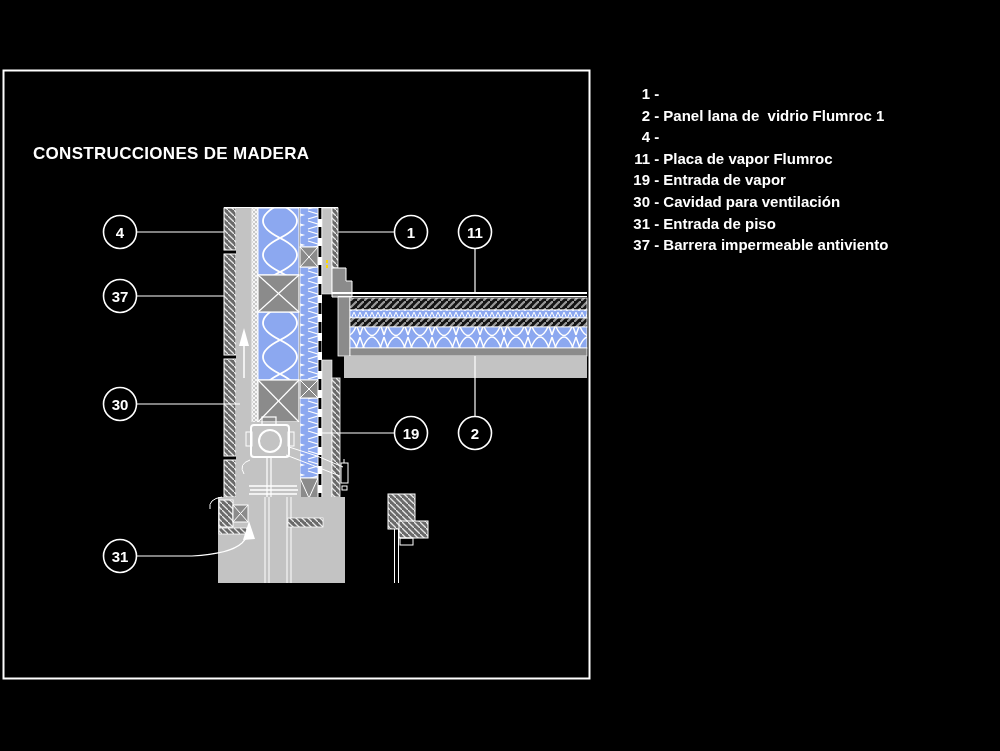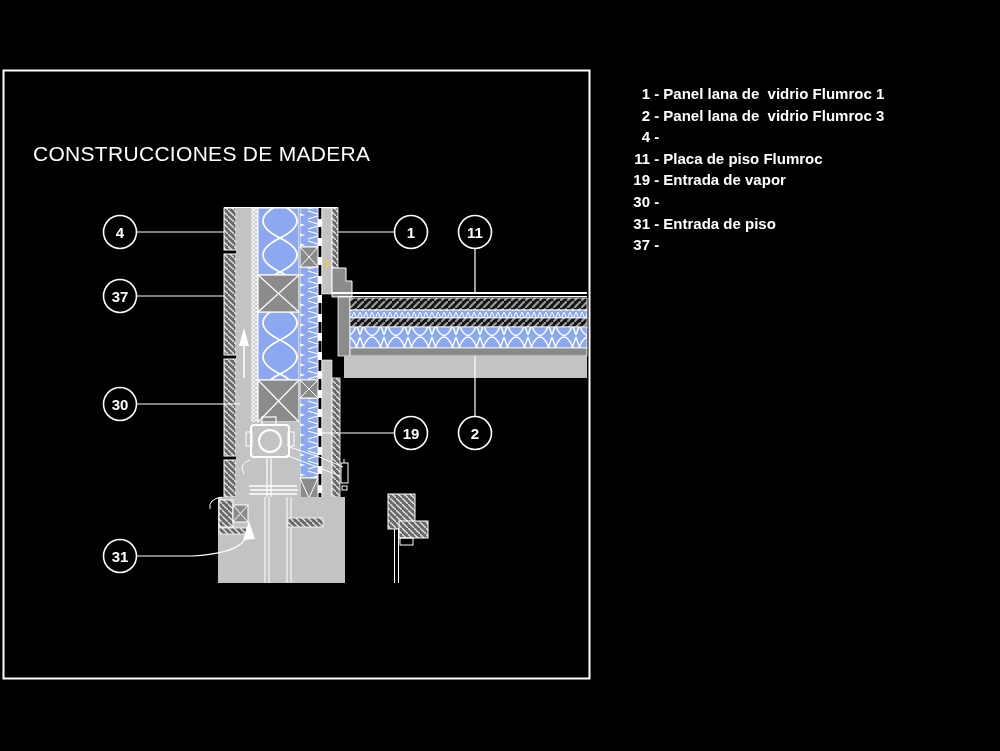--- a/index.html
+++ b/index.html
@@ -1,18 +1,18 @@
 <!DOCTYPE html>
 <html><head>
 <meta charset="utf-8">
 <style>
   html,body{margin:0;padding:0;background:#000;}
   .page{position:relative;width:1000px;height:751px;background:#000;overflow:hidden;
         font-family:"Liberation Sans",sans-serif;color:#fff;}
-  .title-block{position:absolute;left:33px;top:99px;font-size:21px;font-weight:normal;
+  .title-block{position:absolute;left:33px;top:99px;font-size:17px;font-weight:bold;
                line-height:22px;letter-spacing:.3px;white-space:pre;}
   .legend{position:absolute;left:628px;top:83px;font-size:15px;font-weight:bold;}
   .legend-row{display:flex;height:21.6px;line-height:21.6px;white-space:pre;}
   .legend-num{display:inline-block;width:22px;text-align:right;}
   svg{position:absolute;left:0;top:0;}
 </style>
 </head>
 <body>
 
 <div class="page">
@@ -228,38 +228,38 @@
       <text x="475" y="438.5" fill="#fff">2</text>
     </g>
   </svg>
 
   <div class="title-block">
     <div>CONSTRUCCIONES DE MADERA</div>
   </div>
 
   <div class="legend">
     <div class="legend-row">
-      <span class="legend-num">1</span><span> - </span><span>Panel lana de  vidrio Flumroc 1</span>
-    </div>
-    <div class="legend-row">
-      <span class="legend-num">2</span><span> - </span><span>Panel lana de  vidrio Flumroc 3</span>
+      <span class="legend-num">1</span><span> - </span>
+    </div>
+    <div class="legend-row">
+      <span class="legend-num">2</span><span> - </span><span>Panel lana de  vidrio Flumroc 1</span>
     </div>
     <div class="legend-row">
       <span class="legend-num">4</span><span> - </span>
     </div>
     <div class="legend-row">
-      <span class="legend-num">11</span><span> - </span><span>Placa de piso Flumroc</span>
+      <span class="legend-num">11</span><span> - </span><span>Placa de vapor Flumroc</span>
     </div>
     <div class="legend-row">
       <span class="legend-num">19</span><span> - </span><span>Entrada de vapor</span>
     </div>
     <div class="legend-row">
-      <span class="legend-num">30</span><span> - </span>
+      <span class="legend-num">30</span><span> - </span><span>Cavidad para ventilación</span>
     </div>
     <div class="legend-row">
       <span class="legend-num">31</span><span> - </span><span>Entrada de piso</span>
     </div>
     <div class="legend-row">
-      <span class="legend-num">37</span><span> - </span>
+      <span class="legend-num">37</span><span> - </span><span>Barrera impermeable antiviento</span>
     </div>
   </div>
 
 </div>
 
 </body></html>

